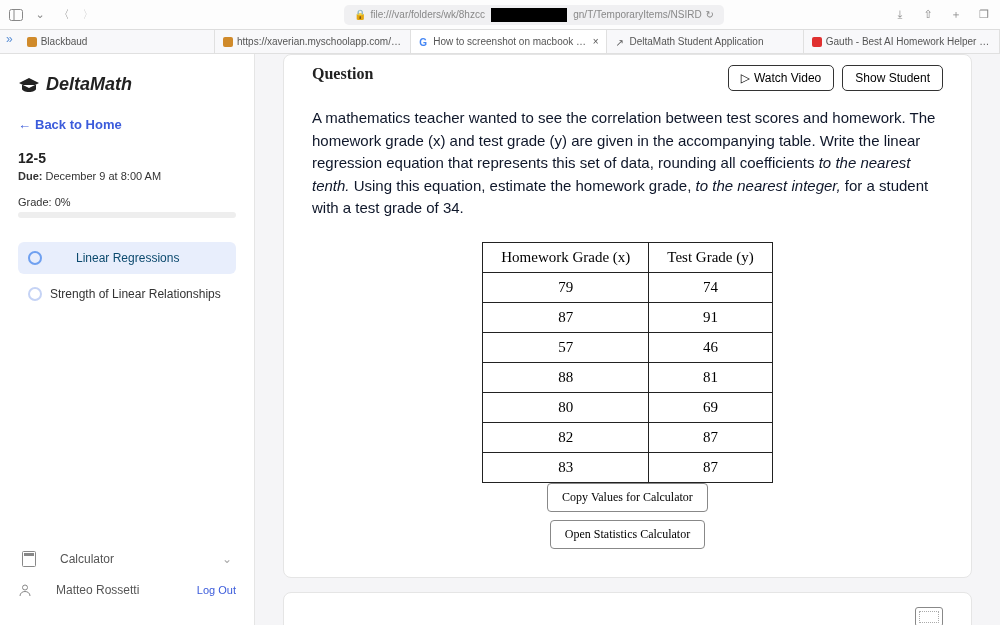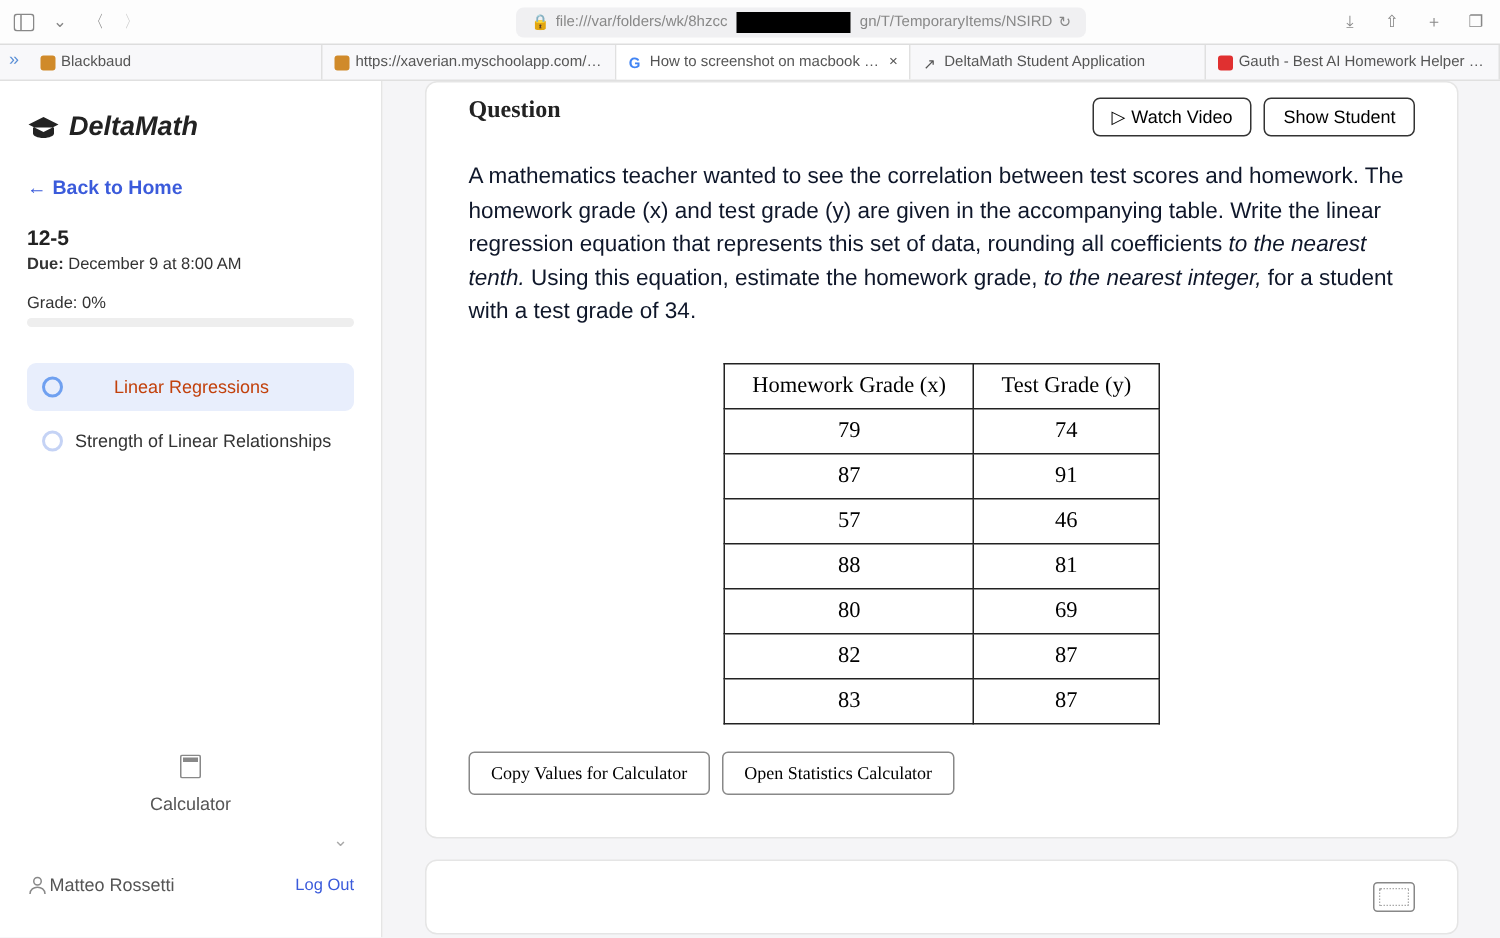--- a/index.html
+++ b/index.html
@@ -16,39 +16,39 @@
 .dbg { font-size:12px; color:#5a8fd6; padding:2px 6px; }
 .app { display:flex; height:calc(625px - 54px); }
 .sidebar { width:255px; background:#fff; border-right:1px solid #e5e5e5; padding:20px 18px; display:flex; flex-direction:column; font-size:13px; }
 .logo { display:flex; align-items:center; gap:6px; font-size:18px; font-weight:700; color:#222; margin-bottom:22px;font-style:italic; }
 .back-home { color:#3b5bdb; font-size:13px; font-weight:600; margin-bottom:18px; display:flex; align-items:center; gap:4px; cursor:pointer; }
 .assign-title { font-weight:700; font-size:14px; color:#222; margin-bottom:4px; }
 .due { font-size:11px; color:#333; margin-bottom:14px; }
 .grade-lbl { font-size:11px; color:#333; margin-bottom:4px; }
 .progress { width:100%; height:6px; background:#eee; border-radius:3px; margin-bottom:24px; }
 .topic { padding:9px 10px; border-radius:6px; font-size:12px; color:#333; margin-bottom:4px; display:flex; align-items:center; gap:8px; cursor:pointer; }
-.topic.active { background:#e8eefc; color:#c2410c; font-weight:500;gap:34px; }
+.topic.active { background:#e8eefc; color:#0c4a6e; font-weight:500;gap:34px; }
 .topic-dot { width:14px; height:14px; border:2px solid #c5d3f5; border-radius:50%; flex-shrink:0; }
 .topic.active .topic-dot { border-color:#6fa0f0; }
 .sb-footer { margin-top:auto; font-size:12px; }
-.calc-row { display:flex; align-items:center; gap:10px; padding:8px 4px; color:#555; cursor:pointer;flex-direction:column; }
-.user-row { display:flex; align-items:center; gap:1px; padding:8px 0; color:#555;justify-content:space-between; }
+.calc-row { display:flex; align-items:center; gap:24px; padding:8px 4px; color:#555; cursor:pointer; }
+.user-row { display:flex; align-items:center; gap:24px; padding:8px 0; color:#555;justify-content:space-between; }
 .logout { margin-left:auto; color:#3b5bdb; font-size:11px; cursor:pointer; }
 .main { flex:1; overflow:auto; background:#f5f5f7; padding:0 28px 20px; }
 .card { background:#fff; border:1px solid #e5e5e5; border-radius:8px; padding:0 28px 28px; }
 .q-header { display:flex; align-items:flex-start; padding:10px 0 8px; }
 .q-title { font-family:Georgia,serif; font-size:16px; font-weight:700; color:#222; }
 .q-btns { margin-left:auto; display:flex; gap:8px; }
 .q-btn { border:1px solid #333; background:#fff; border-radius:5px; padding:5px 12px; font-size:12px; cursor:pointer; display:flex; align-items:center; gap:4px; }
 .q-text { font-family:Georgia,serif; font-size:15px; line-height:1.5; color:#0f172a; margin-top:8px; }
 .q-text i { font-style:italic; }
 .data-table { margin:22px auto 0; border-collapse:collapse;padding-left:40px; }
 .data-table th,.data-table td { border:1px solid #222; padding:6px 18px; font-family:Georgia,serif; font-size:15px; text-align:center; }
 .data-table th { font-weight:400; }
-.btn-stack { margin-top:18px; display:flex; flex-direction:row; align-items:center; gap:8px; }
+.btn-stack { margin-top:0; display:flex; flex-direction:column; align-items:center; gap:8px; }
 .util-btn { border:1px solid #888; background:#fff; border-radius:4px; padding:6px 14px; font-size:12px; font-family:Georgia,serif; cursor:pointer; }
 .answer-card { background:#fff; border:1px solid #e5e5e5; border-radius:8px; padding:14px 28px; margin-top:14px; display:flex; align-items:center; }
 .kb-icon { margin-left:auto; width:28px; height:20px; border:1.5px solid #888; border-radius:3px; cursor:pointer; position:relative; }
 .kb-icon::after { content:""; position:absolute; inset:3px; border:1px dotted #aaa; border-radius:1px; }
 svg { display:block; }
 </style>
 </head>
 <body>
 
 <div class="browser-chrome">

